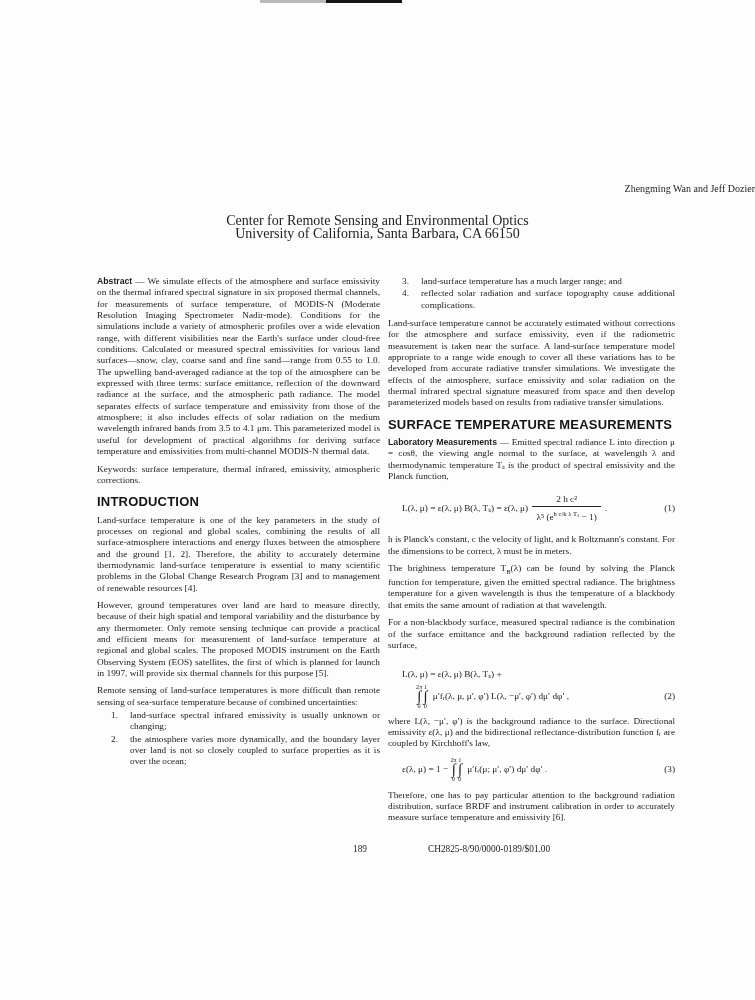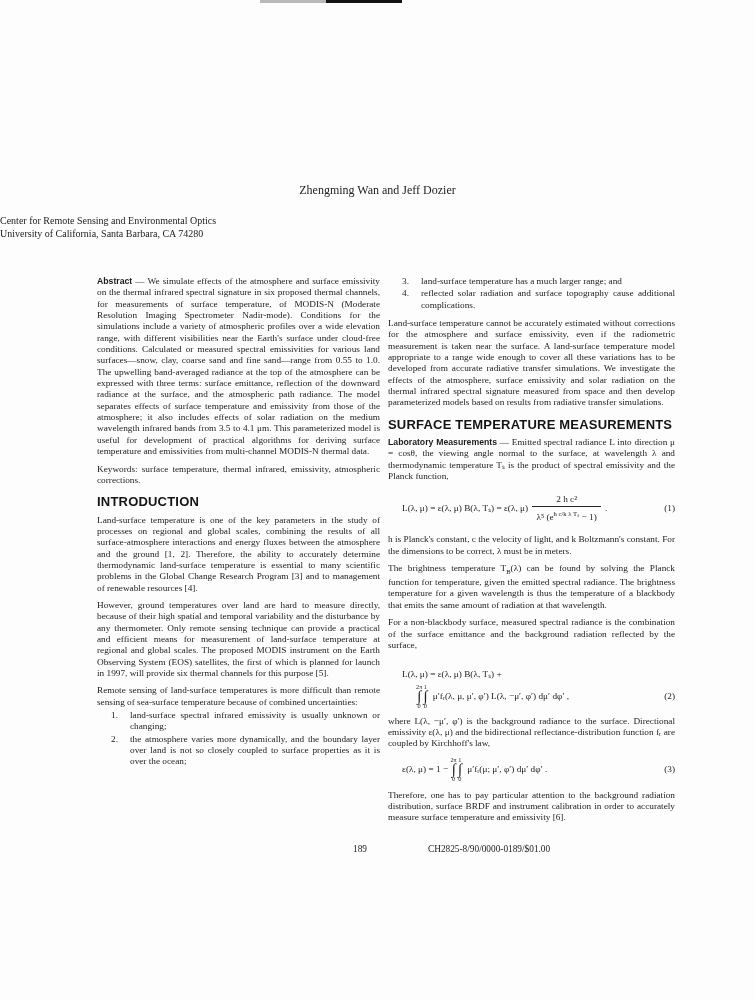--- a/index.html
+++ b/index.html
@@ -12,24 +12,24 @@
   }
   .scan-artifact{position:absolute;top:0;height:3px;}
   .artifact-gray{left:260px;width:66px;background:#b9b9b9;}
   .artifact-black{left:326px;width:76px;background:#141414;}
 
   .title-block{position:absolute;top:128px;left:0;width:100%;text-align:center;}
   .title-line{
     font-weight:bold;font-size:10px;letter-spacing:0.4px;line-height:19px;
     color:#141414;
   }
-  .authors{position:absolute;top:183px;left:0;width:100%;text-align:center;
-    font-size:12px;color:#222;}
-  .affiliation{position:absolute;top:214px;left:0;width:100%;
-    font-size:10px;line-height:13px;color:#222;}
+  .authors{position:absolute;top:183px;left:0;width:100%;text-align:right;
+    font-size:10px;color:#222;}
+  .affiliation{position:absolute;top:214px;left:0;width:100%;text-align:center;
+    font-size:14px;line-height:13px;color:#222;}
 
   .col{position:absolute;top:276px;font-size:9.25px;line-height:11.35px;
     text-align:justify;color:#1c1c1c;}
   .col-left{left:97px;width:283px;}
   .col-right{left:388px;width:287px;}
 
   .col p{margin:0 0 6px 0;}
   .sans-b{font-family:"Liberation Sans", sans-serif;font-weight:bold;font-size:8.7px;}
   .section-heading{
     font-family:"Liberation Sans", sans-serif;font-weight:bold;font-size:13px;
@@ -66,21 +66,21 @@
 <div class="scan-artifact artifact-gray"></div>
 <div class="scan-artifact artifact-black"></div>
 
 <div class="title-block">
 </div>
 
 <div class="authors">Zhengming Wan and Jeff Dozier</div>
 
 <div class="affiliation">
   <div>Center for Remote Sensing and Environmental Optics</div>
-  <div>University of California, Santa Barbara, CA 74280</div>
+  <div>University of California, Santa Barbara, CA 66150</div>
 </div>
 
 <div class="col col-left">
   <p><span class="sans-b">Abstract</span><span> — </span><span>We simulate effects of the atmosphere and surface emissivity on the thermal infrared spectral signature in six proposed thermal channels, for measurements of surface temperature, of MODIS-N (Moderate Resolution Imaging Spectrometer Nadir-mode). Conditions for the simulations include a variety of atmospheric profiles over a wide elevation range, with different visibilities near the Earth's surface under cloud-free conditions. Calculated or measured spectral emissivities for various land surfaces—snow, clay, coarse sand and fine sand—range from 0.55 to 1.0. The upwelling band-averaged radiance at the top of the atmosphere can be expressed with three terms: surface emittance, reflection of the downward radiance at the surface, and the atmospheric path radiance. The model separates effects of surface temperature and emissivity from those of the atmosphere; it also includes effects of solar radiation on the medium wavelength infrared bands from 3.5 to 4.1 μm. This parameterized model is useful for development of practical algorithms for deriving surface temperature and emissivities from multi-channel MODIS-N thermal data.</span></p>
 
   <p>Keywords: surface temperature, thermal infrared, emissivity, atmospheric corrections.</p>
 
   <div class="section-heading">INTRODUCTION</div>
 
   <p>Land-surface temperature is one of the key parameters in the study of processes on regional and global scales, combining the results of all surface-atmosphere interactions and energy fluxes between the atmosphere and the ground [1, 2]. Therefore, the ability to accurately determine thermodynamic land-surface temperature is essential to many scientific problems in the Global Change Research Program [3] and to management of renewable resources [4].</p>

